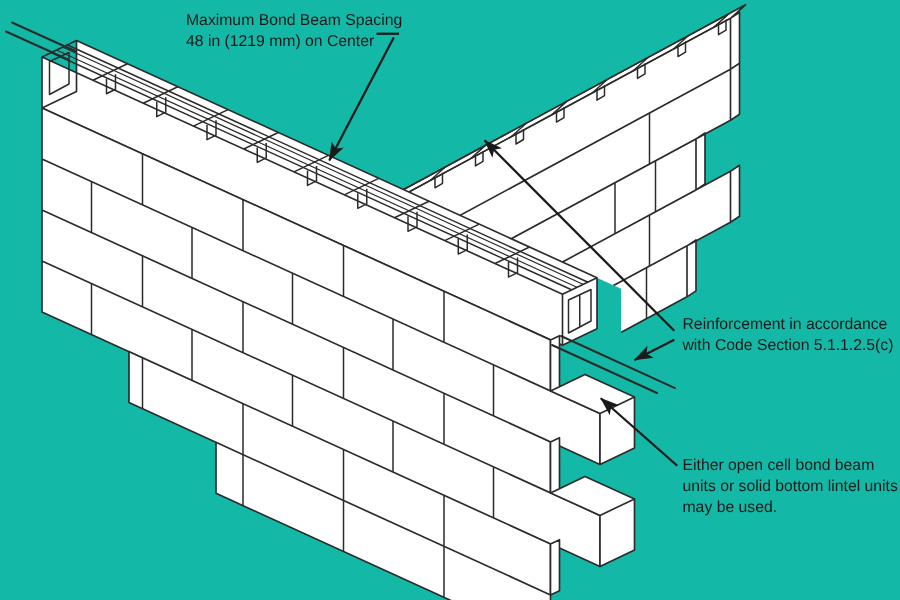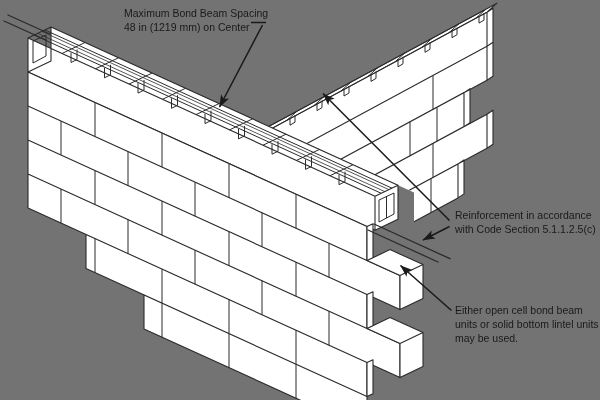--- a/index.html
+++ b/index.html
@@ -1,16 +1,16 @@
 <!DOCTYPE html>
 <html><head>
 <meta charset="utf-8">
 <style>
   html,body{margin:0;padding:0;background:#fff;}
-  #stage{position:relative;width:600px;height:400px;background:#737373;overflow:hidden;
+  #stage{position:relative;width:600px;height:400px;background:#14b8a6;overflow:hidden;
          font-family:"Liberation Sans",sans-serif;}
   svg{display:block;}
   .face{fill:#ffffff;stroke:#2b2b2b;stroke-width:1.1;stroke-linejoin:round;}
   .ln{fill:none;stroke:#2b2b2b;stroke-width:1;stroke-linejoin:round;}
   .thin{fill:none;stroke:#2b2b2b;stroke-width:0.8;}
   .bar{fill:none;stroke:#2b2b2b;stroke-width:1.3;stroke-linecap:round;}
   .leader{fill:none;stroke:#1a1a1a;stroke-width:1.5;}
   .lbl{font:10.5px "Liberation Sans",sans-serif;fill:#1a1a1a;}
 </style>
 </head>

